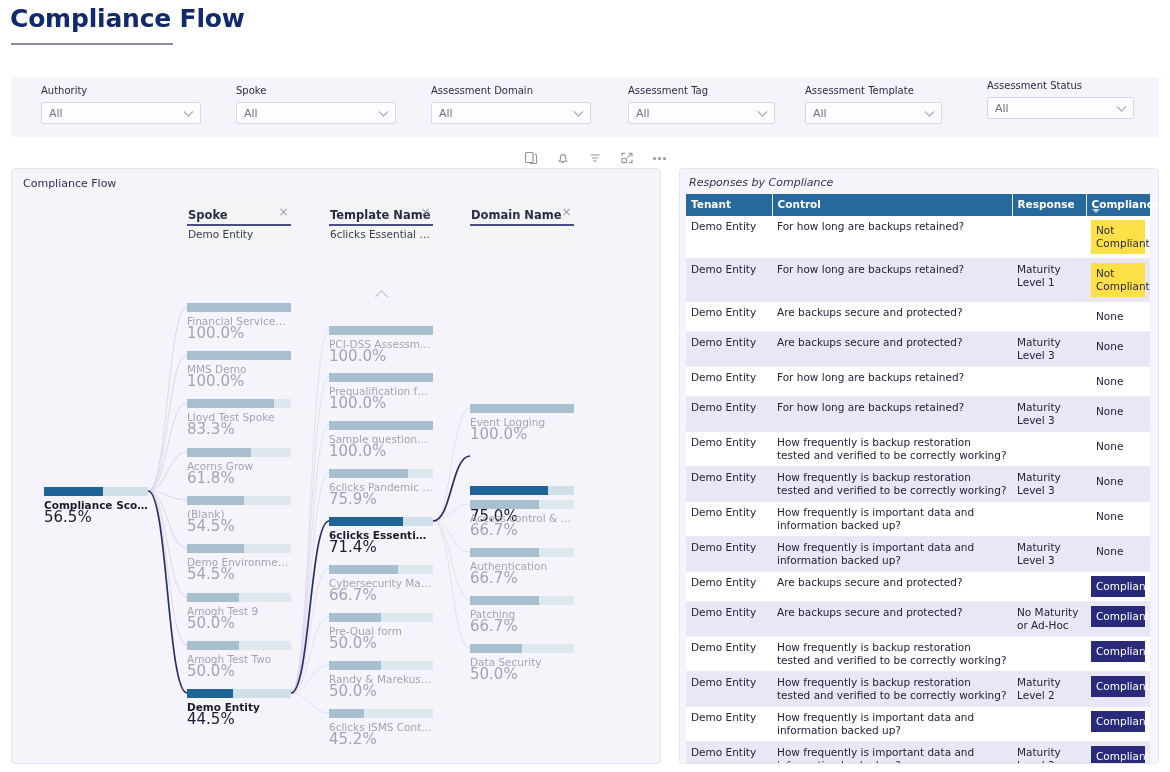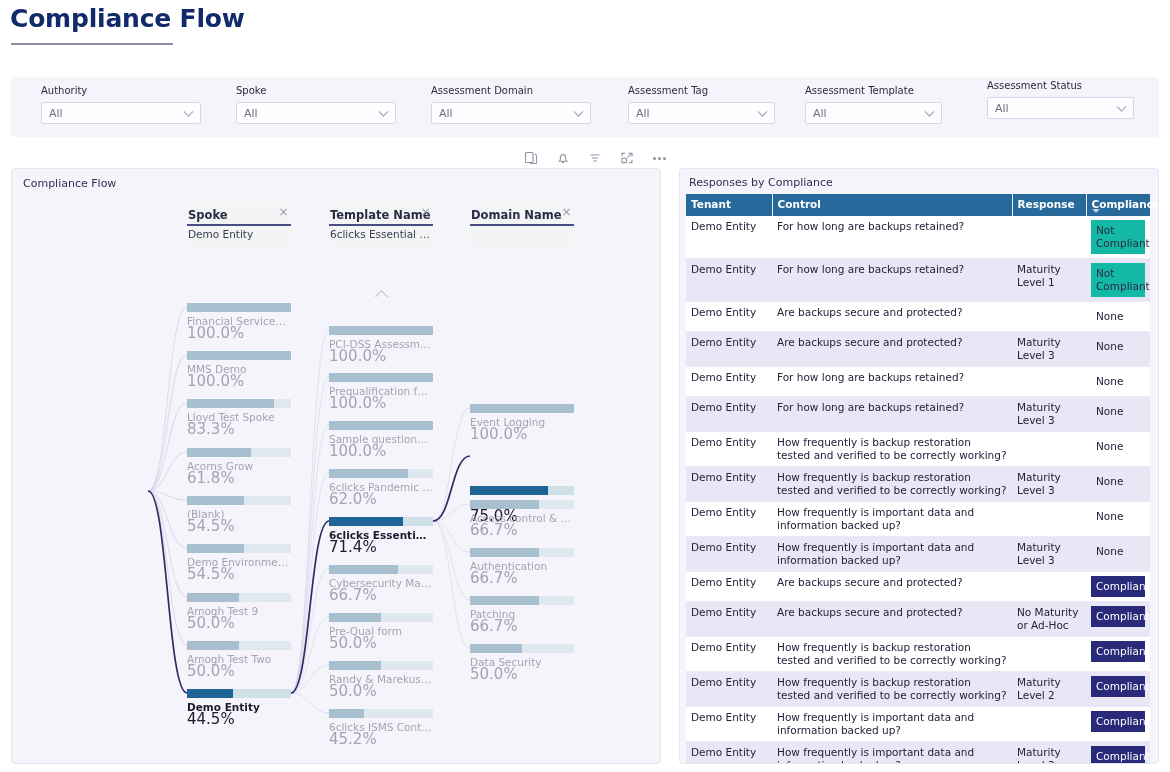--- a/index.html
+++ b/index.html
@@ -121,21 +121,21 @@
   }
   .chevron-scroll.up i { transform: rotate(45deg); margin-top: 3px; }
   .chevron-scroll.down i { transform: rotate(-135deg); margin-bottom: 3px; }
 
   
   .panel-right {
     position: absolute; left: 679px; top: 168px; width: 480px; height: 596px;
     background: #f5f4fb; border: 1px solid #e6e4f2; border-radius: 4px;
     overflow: hidden;
   }
-  .panel-right .panel-title { left: 9px; top: 7px; }
+  .panel-right .panel-title { left: 9px; top: 7px; font-style: italic; }
   .tablewrap { position: absolute; left: 6px; top: 25px; width: 464px; }
   table.resp {
     border-collapse: collapse; width: 464px;
     table-layout: fixed; font-size: 10.5px;
   }
   table.resp th {
     background: #27699b; color: #ffffff; text-align: left;
     font-weight: bold; font-size: 10.5px;
     padding: 4px 5px 5px 5px; height: 22px; vertical-align: top;
     border-right: 1px solid #e9ecf5;
@@ -158,21 +158,21 @@
   .col-tenant { width: 86px; }
   .col-control { width: 240px; }
   .col-response { width: 74px; }
   .col-compliance { width: 64px; }
   td.cell-compliance { padding: 0; }
   .badge {
     display: block; padding: 4px 5px; height: 100%;
     font-size: 10.5px; line-height: 13px; min-height: 21px;
   }
   .badge.none { color: #22223a; }
-  .badge.notcompliant { background: #14b8a6; color: #2a2a40; }
+  .badge.notcompliant { background: #fde047; color: #2a2a40; }
   .badge.compliant { background: #2a2a7a; color: #ffffff; }
 </style>
 </head>
 <body>
 
 <div class="page">
 
   <div class="title">Compliance Flow</div>
   <div class="title-rule"></div>
 
@@ -385,21 +385,21 @@
             <div class="bar-fill" style="width: 100%;"></div>
           </div>
           <div class="nlabel">Sample questionnaire ...</div>
           <div class="nval">100.0%</div>
         </div>
         <div class="node" style="left: 317px; top: 276px;">
           <div class="bar-bg">
             <div class="bar-fill" style="width: 75.9%;"></div>
           </div>
           <div class="nlabel">6clicks Pandemic Asse...</div>
-          <div class="nval">62.0%</div>
+          <div class="nval">75.9%</div>
         </div>
         <div class="node sel" style="left: 317px; top: 324px;">
           <div class="bar-bg">
             <div class="bar-fill" style="width: 71.4%;"></div>
           </div>
           <div class="nlabel">6clicks Essential Con...</div>
           <div class="nval">71.4%</div>
         </div>
         <div class="node" style="left: 317px; top: 372px;">
           <div class="bar-bg">
@@ -469,20 +469,27 @@
           </div>
           <div class="nlabel">Patching</div>
           <div class="nval">66.7%</div>
         </div>
         <div class="node" style="left: 458px; top: 451px;">
           <div class="bar-bg">
             <div class="bar-fill" style="width: 50%;"></div>
           </div>
           <div class="nlabel">Data Security</div>
           <div class="nval">50.0%</div>
+        </div>
+        <div class="node sel" style="left: 32px; top: 294px;">
+          <div class="bar-bg">
+            <div class="bar-fill" style="width:56.5%"></div>
+          </div>
+          <div class="nlabel">Compliance Score</div>
+          <div class="nval">56.5%</div>
         </div>
       </div>
   </div>
 
   <div class="panel-right">
     <div class="panel-title">Responses by Compliance</div>
     <div class="tablewrap">
       <table class="resp">
         <colgroup>
           <col class="col-tenant">

